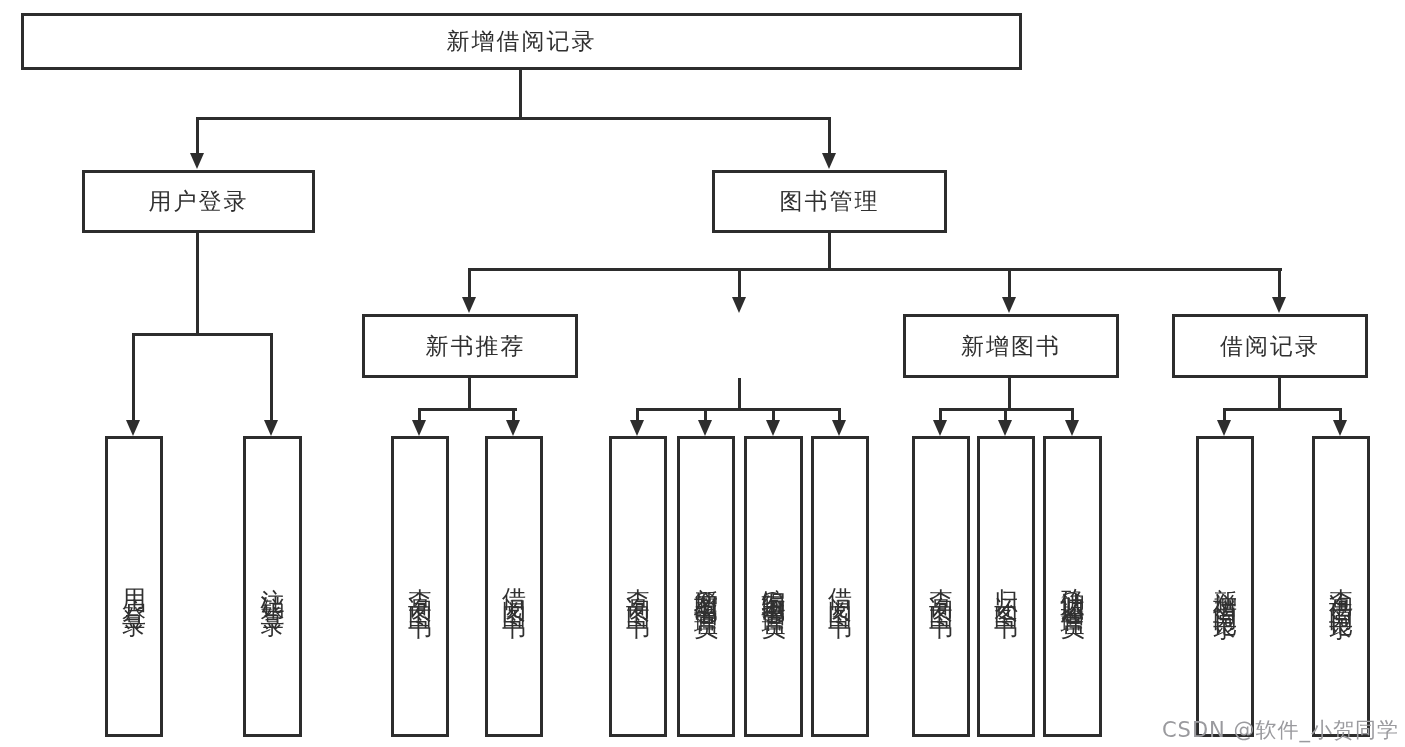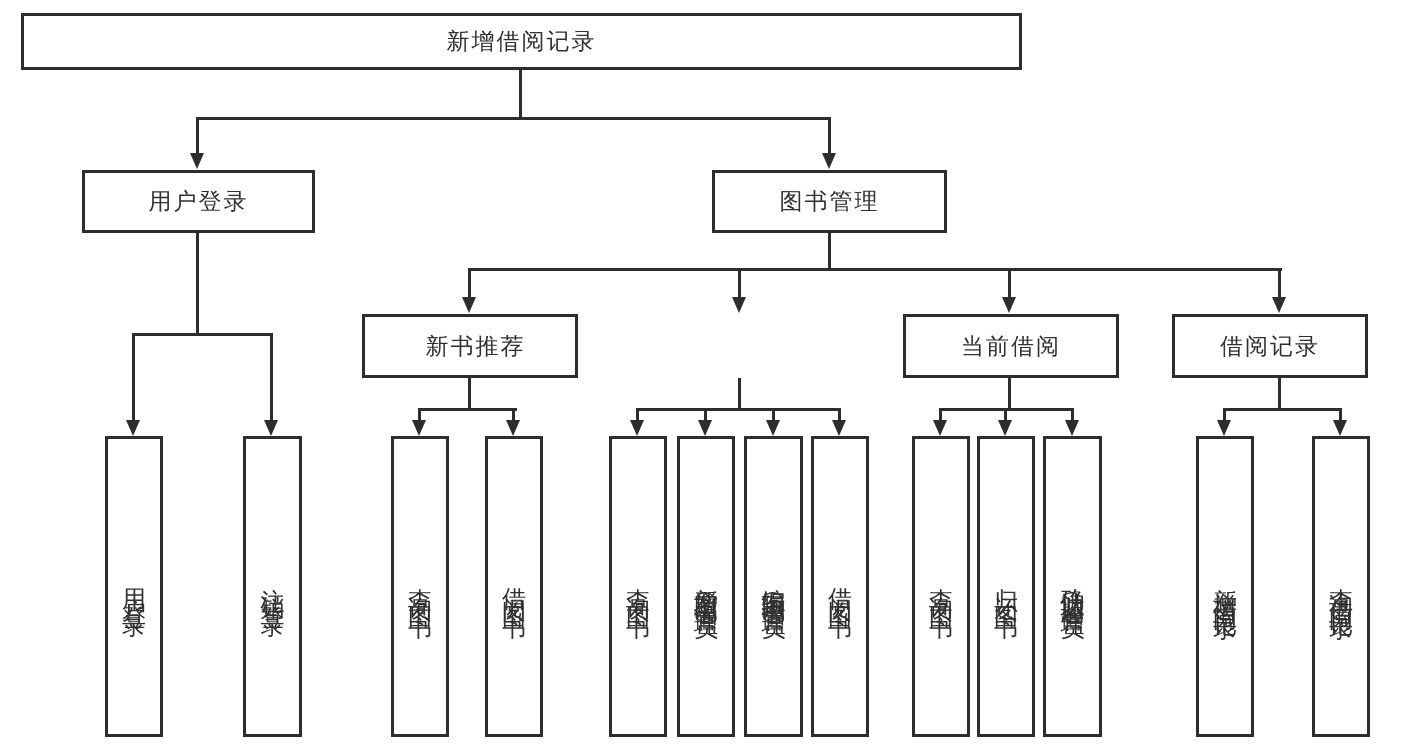--- a/index.html
+++ b/index.html
@@ -128,21 +128,21 @@
   <div class="node h" style="left:712px; top:170px; width:235px; height:63px;">
     <span>图书管理</span>
   </div>
 
   <div class="node h" style="left:362px; top:314px; width:216px; height:64px;padding-left:11px;">
     <span>新书推荐</span>
   </div>
 
 
   <div class="node h" style="left:903px; top:314px; width:216px; height:64px;">
-    <span>当前借阅</span>
+    <span>新增图书</span>
   </div>
 
   <div class="node h" style="left:1172px; top:314px; width:196px; height:64px;">
     <span>借阅记录</span>
   </div>
 
   <div class="node v" style="left:105px; top:436px; width:58px; height:301px;">
     <span>用户登录</span>
   </div>
   <div class="node v" style="left:243px; top:436px; width:59px; height:301px;">
@@ -179,14 +179,15 @@
     <span>确认归还（管理员）</span>
   </div>
 
   <div class="node v ls6" style="left:1196px; top:436px; width:58px; height:301px;">
     <span>新增借阅记录</span>
   </div>
   <div class="node v ls6" style="left:1312px; top:436px; width:58px; height:301px;">
     <span>查询借阅记录</span>
   </div>
 
+  <div class="watermark">CSDN @软件_小贺同学</div>
 
 </div>
 
 </body></html>

